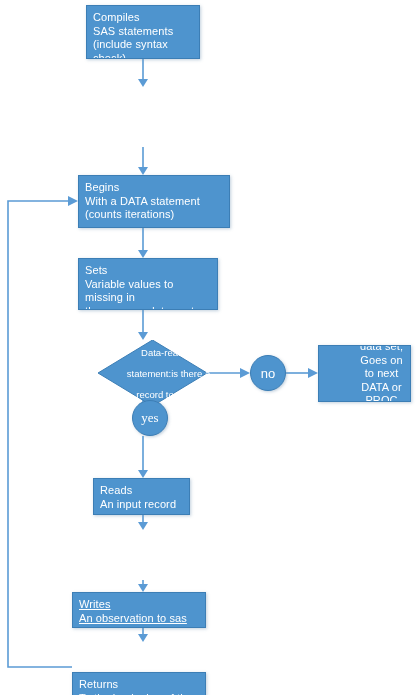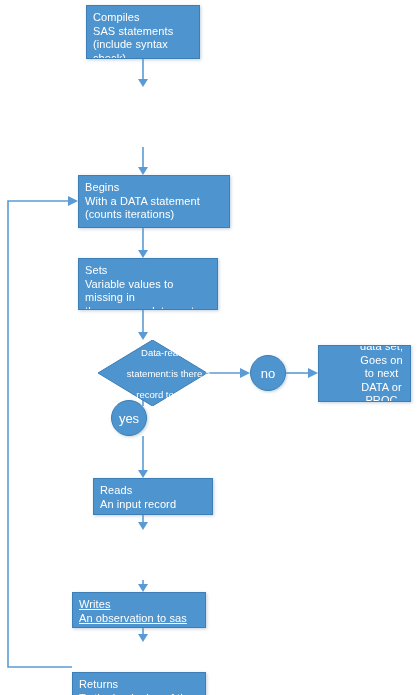--- a/index.html
+++ b/index.html
@@ -184,27 +184,27 @@
     <svg class="diamond-shape" viewBox="0 0 109 66" preserveAspectRatio="none">
       <polygon points="54.5,0 109,33 54.5,66 0,33" fill="#4e94ce" stroke="#3c7eb5" stroke-width="1"></polygon>
     </svg>
     <div class="diamond-label">Data-reading
 statement:is there a
 record to read?</div>
   </div>
 
   <div class="circle" style="left:250px; top:355px; width:36px; height:36px;">no</div>
 
-  <div class="circle" style="left:111px; top:400px; width:36px; height:36px;">yes</div>
+  <div class="circle" style="left:132px; top:400px; width:36px; height:36px;font-family:Liberation Serif, serif;">yes</div>
 
   <div class="node center shadowed" style="left:318px; top:345px; width:93px; height:57px;padding-left:40px;">Closes data set;
 Goes on to next
 DATA or PROC step</div>
 
-  <div class="node shadowed" style="left:93px; top:478px; width:120px; height:37px;">Reads
+  <div class="node shadowed" style="left:93px; top:478px; width:97px; height:37px;">Reads
 An input record</div>
 
 
   <div class="node shadowed" style="left:72px; top:592px; width:134px; height:36px;text-decoration:underline;">Writes
 An observation to sas data set</div>
 
   <div class="node shadowed" style="left:72px; top:672px; width:134px; height:48px;">Returns
 To the beginning of the DATA
 STEP</div>
 

